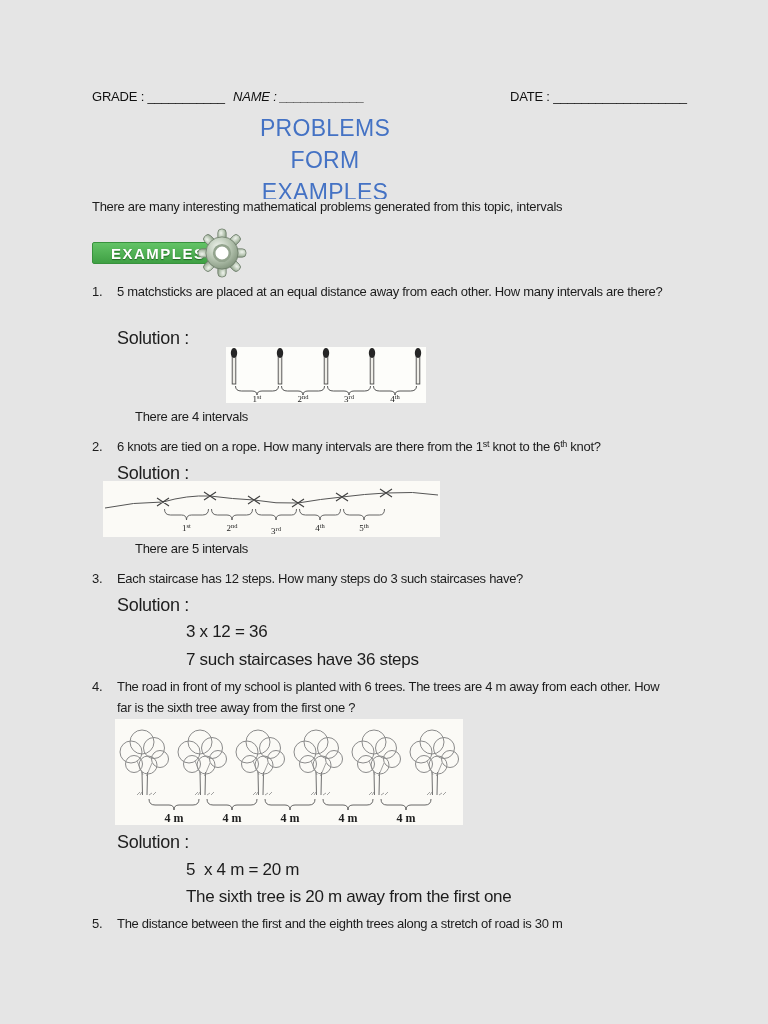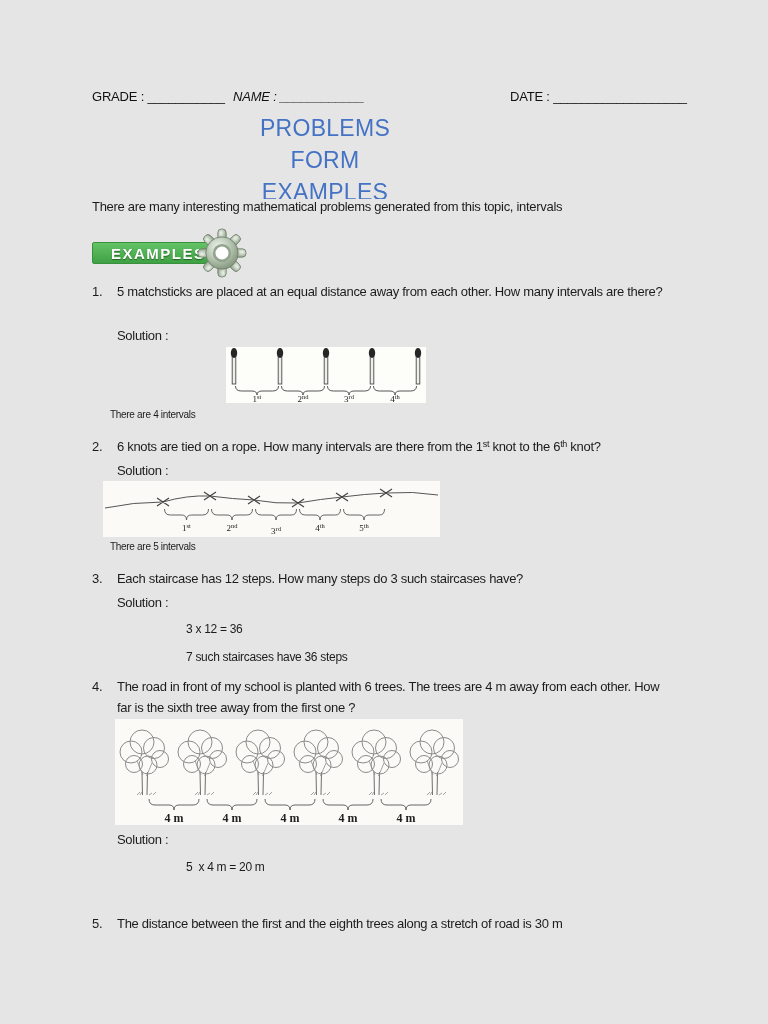--- a/index.html
+++ b/index.html
@@ -13,23 +13,23 @@
         color:#4472c4;font-size:23px;line-height:32px;font-weight:400;letter-spacing:0.3px;}
   .intro{top:181px;left:92px;width:600px;font-size:13px;letter-spacing:-0.3px;}
   .banner{top:224px;left:92px;width:141px;height:22px;background:linear-gradient(180deg,#63c366,#3fa044);
         border:1px solid #38923d;border-radius:2px;color:#ffffff;font-size:15px;font-weight:bold;
         letter-spacing:1.5px;line-height:21px;padding-left:18px;box-sizing:border-box;
         text-shadow:0 1px 1px rgba(20,80,20,0.75);}
   .gear{top:210px;left:197px;width:50px;height:50px;}
   .row{left:92px;display:flex;font-size:13px;letter-spacing:-0.3px;line-height:21px;}
   .pnum{width:25px;flex:none;}
   .ptxt{width:548px;}
-  .sol{left:117px;font-size:13px;letter-spacing:-0.3px;}
-  .sline{left:186px;font-size:12px;letter-spacing:-0.3px;white-space:pre;}
-  .ans{left:110px;font-size:10px;letter-spacing:-0.3px;}
+  .sol{left:117px;font-size:18px;letter-spacing:-0.3px;}
+  .sline{left:186px;font-size:17px;letter-spacing:-0.3px;white-space:pre;}
+  .ans{left:135px;font-size:13px;letter-spacing:-0.3px;}
   .sup{font-size:9px;position:relative;top:-4px;}
   .fig{background:#fbfaf6;}
   .fig svg{display:block;}
   .figlabel{font-family:"Liberation Serif",serif;}
 </style>
 </head>
 <body>
 
 <div class="page">
 
@@ -191,19 +191,20 @@
         <text x="59" y="103">4 m</text>
         <text x="117" y="103">4 m</text>
         <text x="175" y="103">4 m</text>
         <text x="233" y="103">4 m</text>
         <text x="291" y="103">4 m</text>
       </g>
     </svg>
   </div>
   <div class="abs sol" style="top:814px">Solution :</div>
   <div class="abs sline" style="top:842px">5  x 4 m = 20 m</div>
+  <div class="abs sline" style="top:869px">The sixth tree is 20 m away from the first one</div>
 
   <div class="abs row" style="top:895px">
     <span class="pnum">5.</span>
     <div class="ptxt">The distance between the first and the eighth trees along a stretch of road is 30 m</div>
   </div>
 
 </div>
 
 </body></html>

